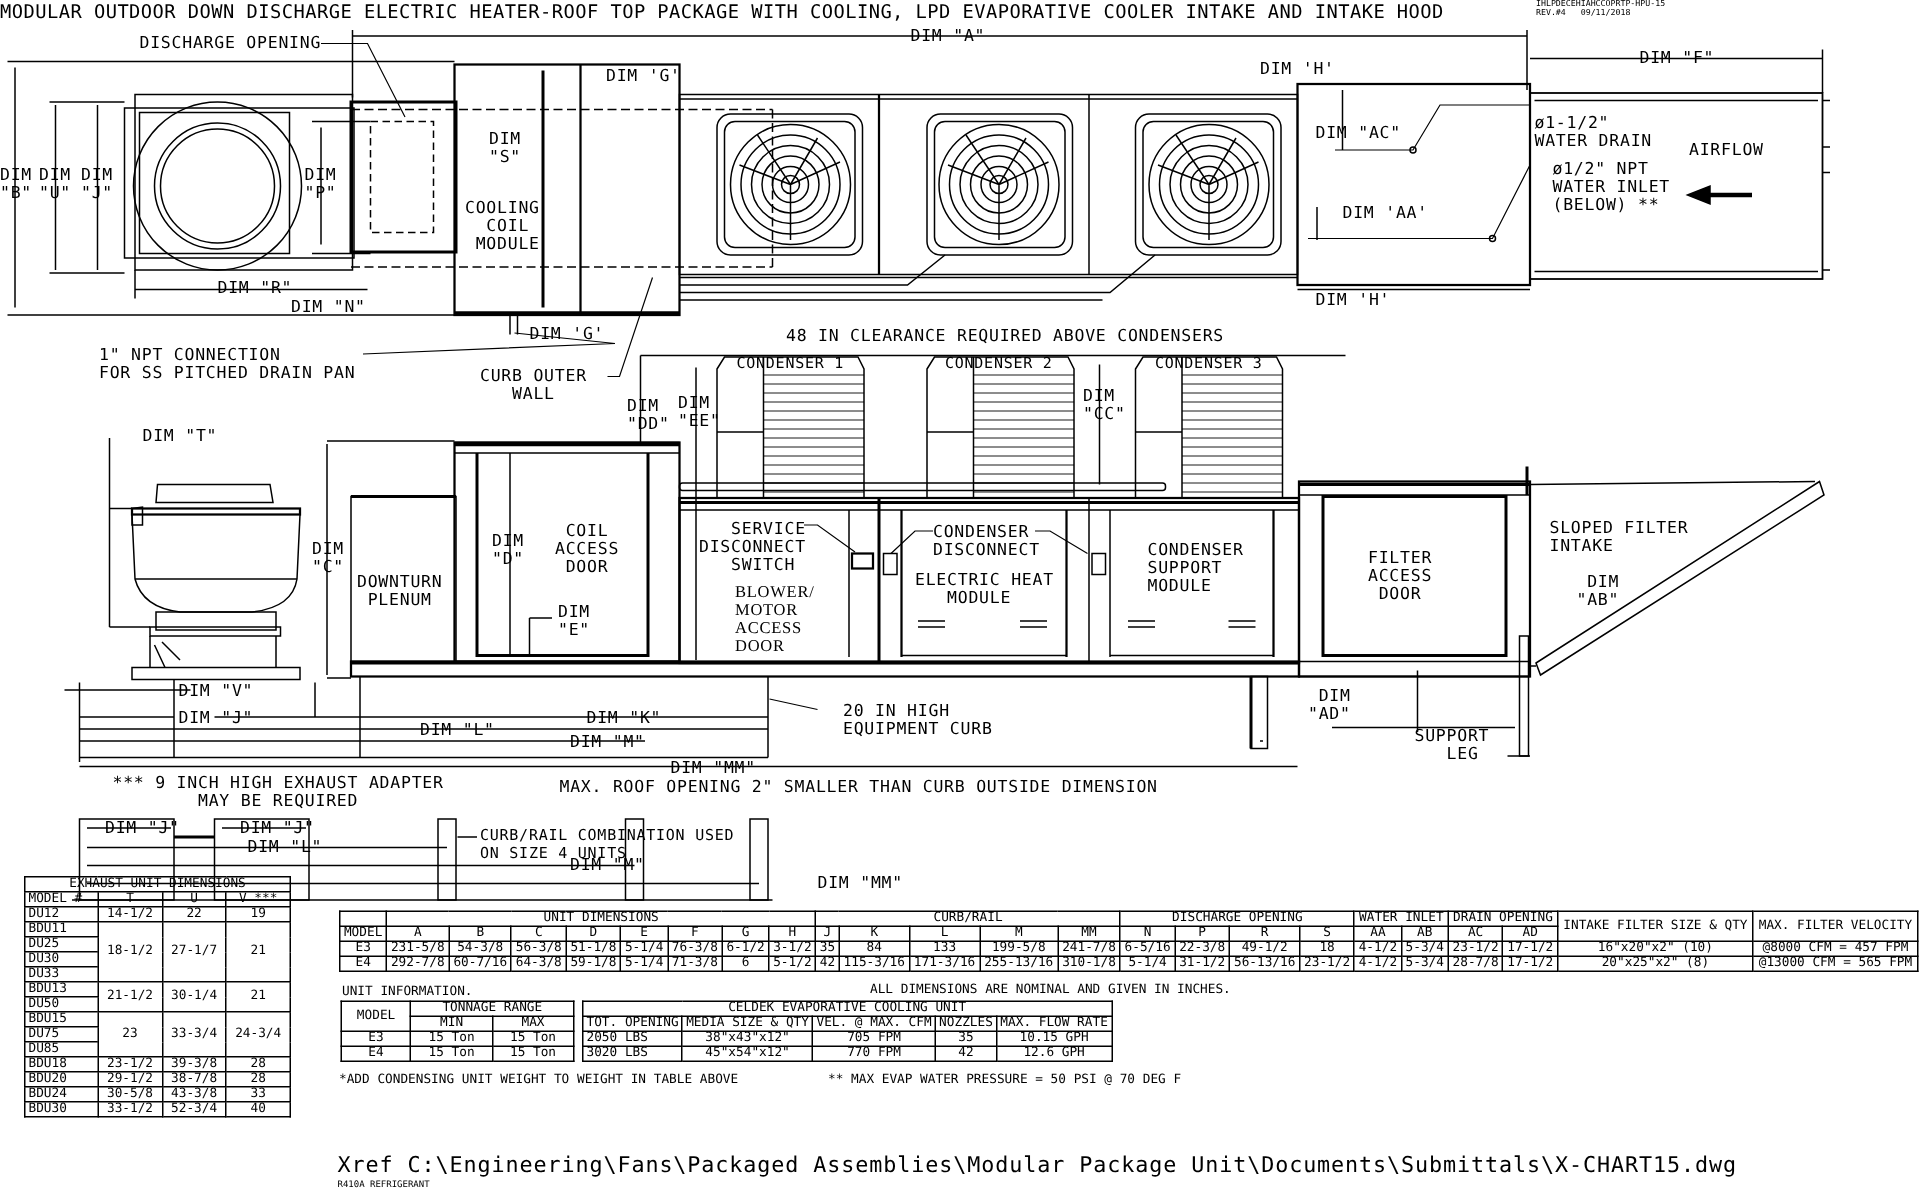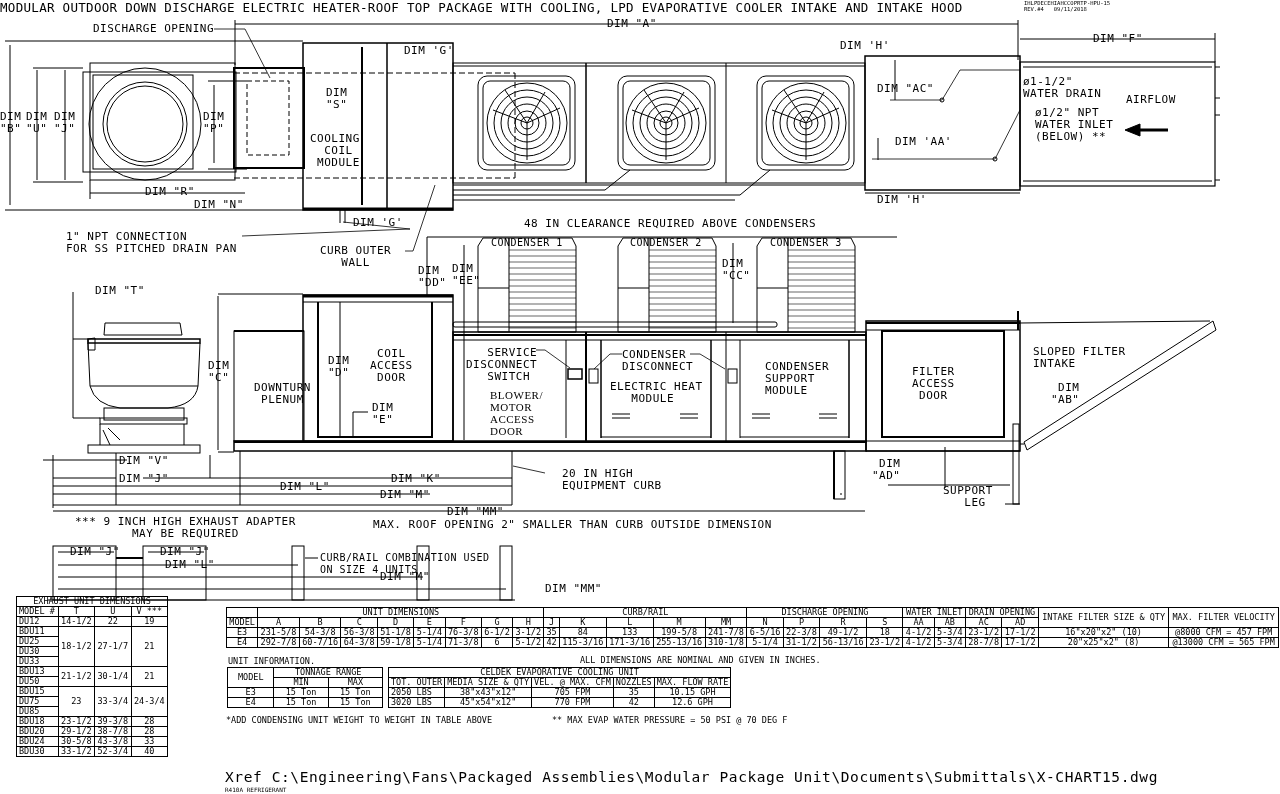--- a/index.html
+++ b/index.html
@@ -313,21 +313,21 @@
 <div class="lbl" style="left:770px;top:237px;font-size:10px;">CONDENSER 3</div>
 <div class="lbl" style="left:418px;top:265px;">DIM
 "DD"</div>
 <div class="lbl" style="left:452px;top:263px;">DIM
 "EE"</div>
 <div class="lbl" style="left:722px;top:258px;">DIM
 "CC"</div>
 <div class="lbl" style="left:95px;top:285px;">DIM "T"</div>
 <div class="lbl" style="left:208px;top:360px;">DIM
 "C"</div>
-<div class="lbl" style="left:238px;top:382px;margin-left:16px;">DOWNTURN
+<div class="lbl" style="left:238px;top:382px;">DOWNTURN
  PLENUM</div>
 <div class="lbl" style="left:328px;top:355px;">DIM
 "D"</div>
 <div class="lbl" style="left:370px;top:348px;"> COIL
 ACCESS
  DOOR</div>
 <div class="lbl" style="left:372px;top:402px;">DIM
 "E"</div>
 <div class="lbl" style="left:466px;top:347px;">   SERVICE
 DISCONNECT
@@ -367,21 +367,21 @@
 <div class="lbl" style="left:373px;top:519px;">MAX. ROOF OPENING 2" SMALLER THAN CURB OUTSIDE DIMENSION</div>
 
 <div class="lbl" style="left:70px;top:546px;">DIM "J"</div>
 <div class="lbl" style="left:160px;top:546px;">DIM "J"</div>
 <div class="lbl" style="left:165px;top:559px;">DIM "L"</div>
 <div class="lbl" style="left:380px;top:571px;">DIM "M"</div>
 <div class="lbl" style="left:545px;top:583px;">DIM "MM"</div>
 <div class="lbl" style="left:320px;top:552px;font-size:10px;">CURB/RAIL COMBINATION USED
 ON SIZE 4 UNITS</div>
 
-<table class="cad" style="left:16px;top:596px;width:152px;padding-left:24px;">
+<table class="cad" style="left:16px;top:584px;width:178px;padding-left:24px;">
   <tbody>
       <tr>
         <td colspan="4">EXHAUST UNIT DIMENSIONS</td>
       </tr>
   <tr>
     <td class="l">MODEL #</td>
     <td>T</td>
     <td>U</td>
     <td>V ***</td>
   </tr>
@@ -569,21 +569,21 @@
   </tr>
 </tbody>
   </table>
 
 <table class="cad" style="left:388px;top:667px;width:335px;">
   <tbody>
       <tr>
         <td colspan="5">CELDEK EVAPORATIVE COOLING UNIT</td>
       </tr>
   <tr>
-    <td class="l">TOT. OUTER</td>
+    <td class="l">TOT. OPENING</td>
     <td>MEDIA SIZE &amp; QTY</td>
     <td>VEL. @ MAX. CFM</td>
     <td>NOZZLES</td>
     <td>MAX. FLOW RATE</td>
   </tr>
   <tr>
     <td class="l">2050 LBS</td>
     <td>38"x43"x12"</td>
     <td>705 FPM</td>
     <td>35</td>

